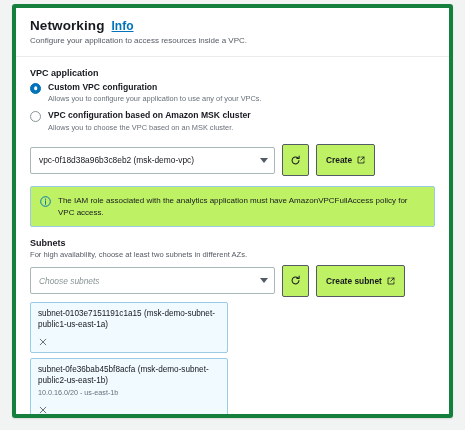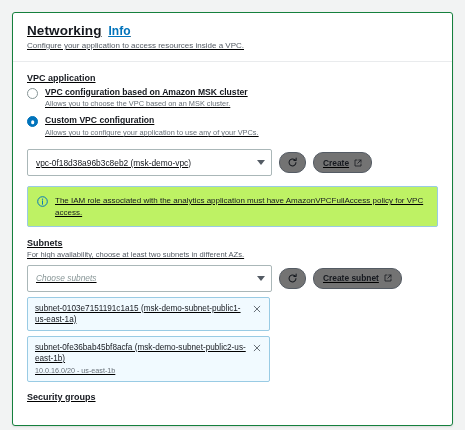--- a/index.html
+++ b/index.html
@@ -4,28 +4,27 @@
 <style>
   * { box-sizing: border-box; margin: 0; padding: 0; }
   html, body {
     width: 465px; height: 430px;
     background: #f2f3f3;
     font-family: "Liberation Sans", sans-serif;
     -webkit-font-smoothing: antialiased;
   }
   .card {
     position: absolute;
-    left: 12px; top: 12px;
+    left: 12px; top: 4px;
     width: 441px; height: 414px;
     background: #ffffff;
-    border: 1px solid #15803d;
+    border: 4px solid #15803d;
     border-radius: 3px;
     box-shadow: 0 1px 2px rgba(0,7,22,0.10);
     overflow: hidden;
-    text-decoration: underline;
   }
   .card-header {
     padding: 10px 14px 9px 14px;
     border-bottom: 1px solid #e9ebed;
   }
   .title-row { display: flex; align-items: baseline; gap: 7px; }
   .title {
     font-size: 13.5px; font-weight: bold; color: #16191f;
     letter-spacing: 0.1px;
   }
@@ -77,22 +76,22 @@
     padding: 0 6px 0 8px; cursor: pointer;
   }
   .select-value { font-size: 8.4px; color: #16191f; white-space: nowrap; overflow: hidden; }
   .select-value.placeholder { color: #879596; font-style: italic; }
   .caret {
     width: 0; height: 0; flex: 0 0 auto;
     border-left: 4px solid transparent; border-right: 4px solid transparent;
     border-top: 5px solid #545b64;
   }
   .btn {
-    height: 21px; border: 1px solid #545b64; border-radius: 10px;
-    background: #737373; display: flex; align-items: center; justify-content: center;
+    height: 32px; border: 1px solid #545b64; border-radius: 2px;
+    background: #bef264; display: flex; align-items: center; justify-content: center;
     gap: 5px; padding: 0 9px; cursor: pointer;
     font-size: 8.4px; font-weight: bold; color: #16191f; white-space: nowrap;
   }
   .btn-icon-only { width: 27px; padding: 0; }
   .icon-refresh { width: 11px; height: 11px; display: block; }
   .icon-ext { width: 8px; height: 8px; display: block; }
 
   
   .alert {
     margin: 2px 0 11px 0;
@@ -102,21 +101,21 @@
   }
   .alert-icon { flex: 0 0 auto; width: 11px; height: 11px; margin-top: 0.5px; }
   .alert-text { font-size: 8px; color: #16191f; line-height: 1.45; }
 
   
   .tokens { margin-top: 5px; display: flex; flex-direction: column; gap: 5px; }
   .token {
     border: 1px solid #99cbe4; border-radius: 2px; background: #f1faff;
     padding: 5px 7px; display: flex; align-items: flex-start; gap: 6px;
   }
-  .token.wide { width: 243px; }
+  .token.wide { width: 198px; flex-direction: column; }
   .token-body { flex: 1 1 auto; min-width: 0; }
   .token-title { font-size: 8.2px; color: #16191f; line-height: 1.35; }
   .token-sub { font-size: 7.2px; color: #687078; line-height: 1.35; margin-top: 2px; }
   .token-x { flex: 0 0 auto; width: 10px; height: 10px; cursor: pointer; margin-top: 1px; }
 </style>
 </head>
 <body>
 
 <div class="card">
 
@@ -126,31 +125,31 @@
       <span class="info-link">Info</span>
     </div>
     <div class="subtitle">Configure your application to access resources inside a VPC.</div>
   </div>
 
   <div class="card-body">
 
     <div class="section-label">VPC application</div>
     <div class="radio-group">
       <div class="radio-row">
+        <span class="radio checked"></span>
+        <span class="radio-text">
+          <span class="radio-label">Custom VPC configuration</span>
+          <span class="radio-desc">Allows you to configure your application to use any of your VPCs.</span>
+        </span>
+      </div>
+      <div class="radio-row">
         <span class="radio"></span>
         <span class="radio-text">
           <span class="radio-label">VPC configuration based on Amazon MSK cluster</span>
           <span class="radio-desc">Allows you to choose the VPC based on an MSK cluster.</span>
-        </span>
-      </div>
-      <div class="radio-row">
-        <span class="radio checked"></span>
-        <span class="radio-text">
-          <span class="radio-label">Custom VPC configuration</span>
-          <span class="radio-desc">Allows you to configure your application to use any of your VPCs.</span>
         </span>
       </div>
     </div>
 
     <div class="field-block">
       <div class="control-row">
         <div class="select">
           <span class="select-value">vpc-0f18d38a96b3c8eb2 (msk-demo-vpc)</span>
           <span class="caret"></span>
         </div>

